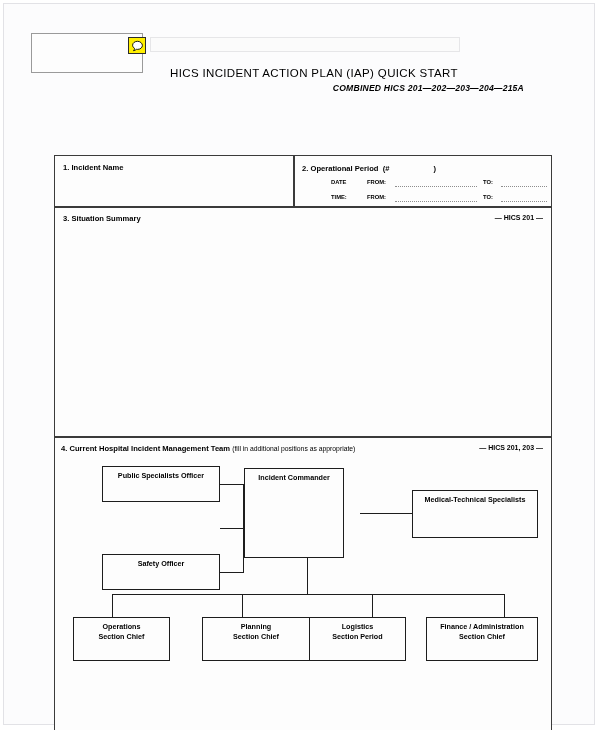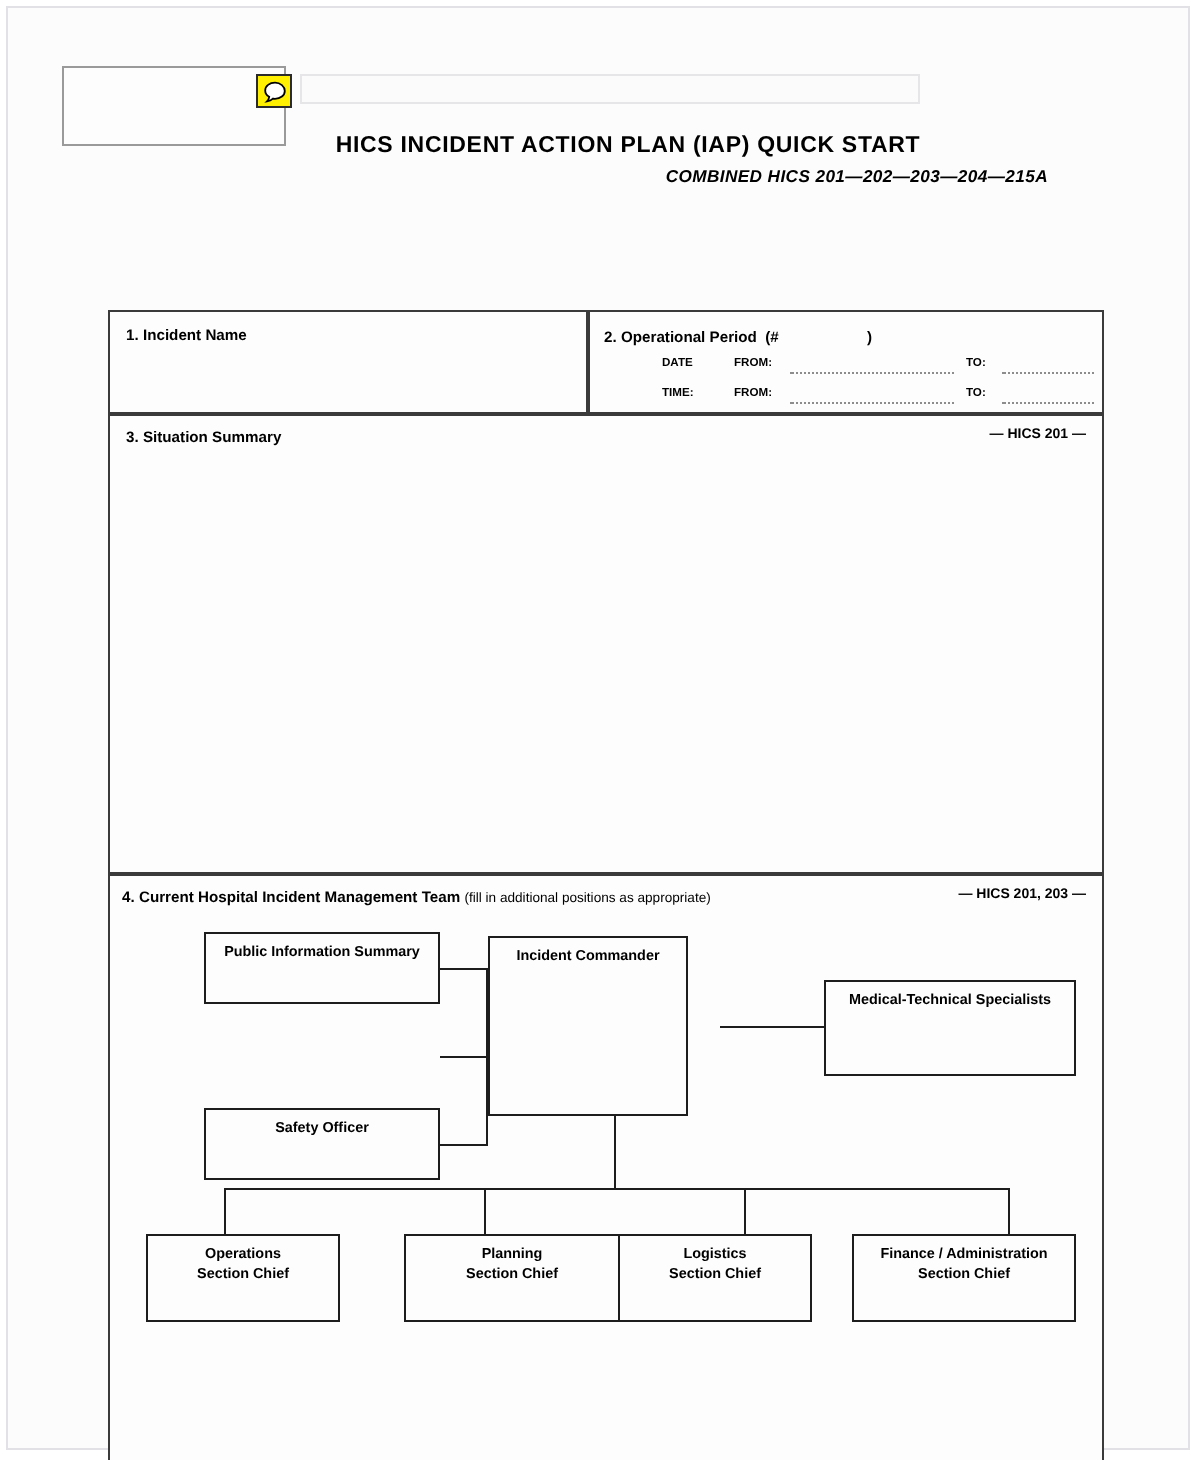--- a/index.html
+++ b/index.html
@@ -63,21 +63,21 @@
     box-sizing: border-box;
   }
 
   #doc-title {
     position: absolute;
     left: 100px;
     top: 63px;
     width: 420px;
     text-align: center;
     font-size: 11.5px;
-    font-weight: bold;
+    font-weight: normal;
     letter-spacing: 0.35px;
     white-space: nowrap;
   }
   #doc-subtitle {
     position: absolute;
     left: 100px;
     top: 79px;
     width: 420px;
     text-align: right;
     font-size: 8.6px;
@@ -224,21 +224,21 @@
 
     <div class="ln lnv" style="left:252px; top:120px; height:37px;"></div>
     <div class="ln lnh" style="left:57px;  top:156px; width:392px;"></div>
 
     <div class="ln lnv" style="left:57px;  top:156px; height:23px;"></div>
     <div class="ln lnv" style="left:187px; top:156px; height:23px;"></div>
     <div class="ln lnv" style="left:317px; top:156px; height:23px;"></div>
     <div class="ln lnv" style="left:449px; top:156px; height:23px;"></div>
 
     <div class="ob" style="left:47px; top:28px; width:118px; height:36px;">
-      <span class="ob-label">Public Information Summary</span>
+      <span class="ob-label">Public Specialists Officer</span>
     </div>
 
 
     <div class="ob" style="left:47px; top:116px; width:118px; height:36px;">
       <span class="ob-label">Safety Officer</span>
     </div>
 
     <div class="ob" style="left:189px; top:30px; width:100px; height:90px;">
       <span class="ob-label">Incident Commander</span>
     </div>
@@ -252,21 +252,21 @@
 Section Chief</span>
     </div>
 
     <div class="ob" style="left:147px; top:179px; width:108px; height:44px;">
       <span class="ob-label">Planning
 Section Chief</span>
     </div>
 
     <div class="ob" style="left:254px; top:179px; width:97px; height:44px;">
       <span class="ob-label">Logistics
-Section Chief</span>
+Section Period</span>
     </div>
 
     <div class="ob" style="left:371px; top:179px; width:112px; height:44px;">
       <span class="ob-label">Finance / Administration
 Section Chief</span>
     </div>
   </div>
 
 </div>
 

